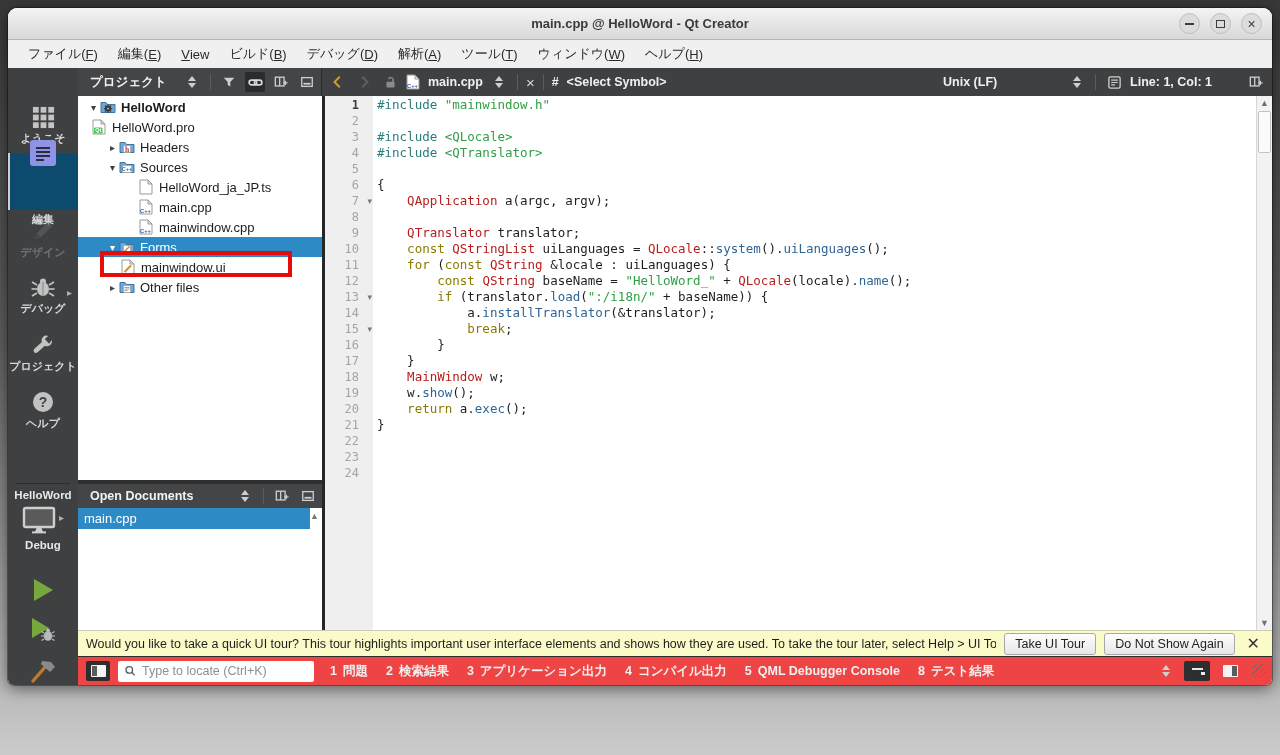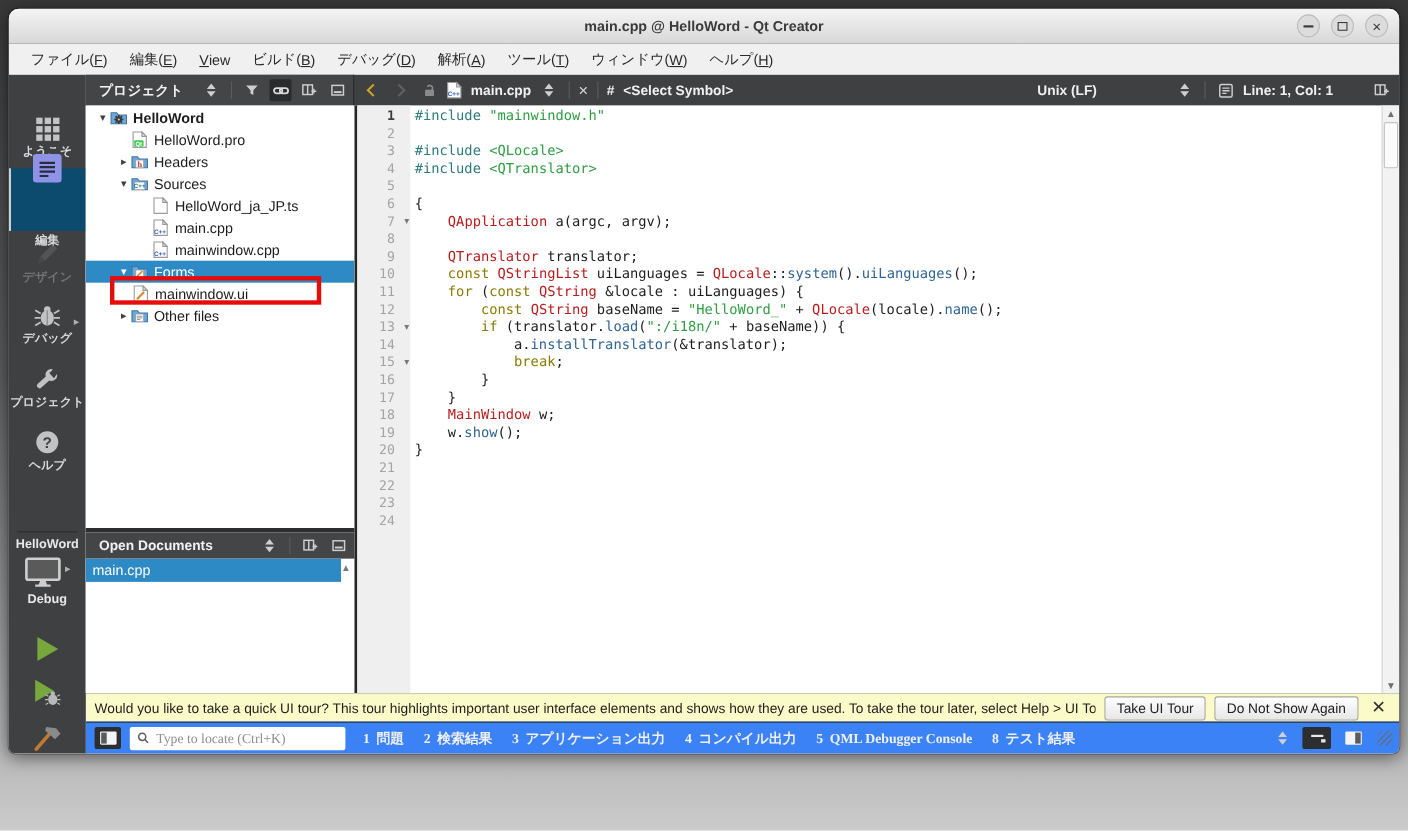--- a/index.html
+++ b/index.html
@@ -100,21 +100,21 @@
   .ed-scroll { width:16px; flex:0 0 16px; background:#f2f2f2; border-left:1px solid #d6d6d6; position:relative; }
   .ed-scroll .sa-up { position:absolute; top:2px; left:0; right:0; text-align:center; font-size:9px; color:#6f6f6f; }
   .ed-scroll .sa-dn { position:absolute; bottom:2px; left:0; right:0; text-align:center; font-size:9px; color:#6f6f6f; }
   .ed-thumb { position:absolute; left:1px; right:1px; top:15px; height:42px; background:#fbfbfb; border:1px solid #c2c2c2; border-radius:2px; }
   
   .infobar { height:26px; flex:0 0 26px; background:#fbfbc9; border-top:1px solid #cdcdb0; display:flex; align-items:center; padding:0 8px; gap:8px; }
   .infobar .msg { flex:1; font-size:12.5px; color:#1e1e1e; white-space:nowrap; overflow:hidden; }
   .ib-btn { height:22px; padding:0 10px; font-size:12.5px; color:#222; background:linear-gradient(#fefefe,#e7e7e7); border:1px solid #a8a8a8; border-radius:3px; display:flex; align-items:center; white-space:nowrap; }
   .ib-close { font-size:16px; color:#333; padding:0 4px; line-height:1; }
   
-  .statusbar { height:29px; flex:0 0 29px; background:#3b82f6; border-top:1px solid #2c2c2c; display:flex; align-items:center; padding:0 6px 0 8px; gap:8px;font-family:Liberation Serif, serif; }
+  .statusbar { height:29px; flex:0 0 29px; background:#ef4444; border-top:1px solid #2c2c2c; display:flex; align-items:center; padding:0 6px 0 8px; gap:8px; }
   .sb-toggle { width:24px; height:20px; background:#2c2e2f; border-radius:2px; display:flex; align-items:center; justify-content:center; }
   .panel-glyph { width:15px; height:12px; background:#f4f4f4; border-radius:1px; position:relative; }
   .panel-glyph::before { content:""; position:absolute; top:1px; bottom:1px; width:5px; background:#5b5b5b; }
   .panel-glyph.left::before { left:1px; }
   .panel-glyph.right::before { right:1px; }
   .locator { width:196px; height:21px; background:#fff; border-radius:2px; display:flex; align-items:center; padding:0 6px; gap:5px; }
   .locator .ph { font-size:12.5px; color:#8f8f8f; white-space:nowrap; overflow:hidden; }
   .panes { display:flex; align-items:center; gap:18px; margin-left:8px; flex:1; }
   .pane-btn { display:flex; align-items:center; gap:6px; font-size:12.5px; font-weight:600; color:#f0f0f0; white-space:nowrap; }
   .sb-right { display:flex; align-items:center; gap:8px; }
@@ -402,21 +402,21 @@
                       <line x1="3.8" y1="9.6" x2="12.2" y2="9.6"></line>
                       <line x1="5" y1="6.6" x2="11" y2="12.6"></line>
                       <line x1="11" y1="6.6" x2="5" y2="12.6"></line>
                     </g>
                     <circle cx="8" cy="9.6" r="2" fill="#3c3c3c"></circle>
                     <circle cx="8" cy="9.6" r="0.9" fill="#bcd4ea"></circle>
                   </svg>
                 </span>
                 <span>HelloWord</span>
               </div>
-              <div class="tree-row" style="padding-left: 28px;">
+              <div class="tree-row" style="">
                 <span class="arrow"></span>
                 <span class="ticon">
                   <svg width="14" height="16" viewBox="0 0 14 16">
                     <path d="M1 1h8l4 4v10H1z" fill="#fff" stroke="#9a9a9a"></path>
                     <path d="M9 1l4 4H9z" fill="#e4e4e4" stroke="#9a9a9a"></path>
                     <rect x="2" y="8.5" width="8.5" height="6" rx="1" fill="#41cd52"></rect>
                     <text x="6.2" y="13.3" font-size="5.4" font-weight="bold" text-anchor="middle" fill="#fff" font-family="Liberation Sans,sans-serif">Qt</text>
                   </svg>
                 </span>
                 <span>HelloWord.pro</span>
@@ -588,20 +588,21 @@
               <div class="code-line"><span class="tok-pl">    </span><span class="tok-kw">const</span><span class="tok-pl"> </span><span class="tok-typ">QStringList</span><span class="tok-pl"> uiLanguages = </span><span class="tok-typ">QLocale</span><span class="tok-pl">::</span><span class="tok-fn">system</span><span class="tok-pl">().</span><span class="tok-fn">uiLanguages</span><span class="tok-pl">();</span></div>
               <div class="code-line"><span class="tok-pl">    </span><span class="tok-kw">for</span><span class="tok-pl"> (</span><span class="tok-kw">const</span><span class="tok-pl"> </span><span class="tok-typ">QString</span><span class="tok-pl"> &amp;locale : uiLanguages) {</span></div>
               <div class="code-line"><span class="tok-pl">        </span><span class="tok-kw">const</span><span class="tok-pl"> </span><span class="tok-typ">QString</span><span class="tok-pl"> baseName = </span><span class="tok-str">"HelloWord_"</span><span class="tok-pl"> + </span><span class="tok-typ">QLocale</span><span class="tok-pl">(locale).</span><span class="tok-fn">name</span><span class="tok-pl">();</span></div>
               <div class="code-line"><span class="tok-pl">        </span><span class="tok-kw">if</span><span class="tok-pl"> (translator.</span><span class="tok-fn">load</span><span class="tok-pl">(</span><span class="tok-str">":/i18n/"</span><span class="tok-pl"> + baseName)) {</span></div>
               <div class="code-line"><span class="tok-pl">            a.</span><span class="tok-fn">installTranslator</span><span class="tok-pl">(&amp;translator);</span></div>
               <div class="code-line"><span class="tok-pl">            </span><span class="tok-kw">break</span><span class="tok-pl">;</span></div>
               <div class="code-line"><span class="tok-pl">        }</span></div>
               <div class="code-line"><span class="tok-pl">    }</span></div>
               <div class="code-line"><span class="tok-pl">    </span><span class="tok-typ">MainWindow</span><span class="tok-pl"> w;</span></div>
               <div class="code-line"><span class="tok-pl">    w.</span><span class="tok-fn">show</span><span class="tok-pl">();</span></div>
+              <div class="code-line"><span class="tok-pl">    </span><span class="tok-kw">return</span><span class="tok-pl"> a.</span><span class="tok-fn">exec</span><span class="tok-pl">();</span></div>
               <div class="code-line"><span class="tok-pl">}</span></div>
               <div class="code-line"></div>
             </div>
           <div class="ed-scroll">
             <span class="sa-up">▲</span>
             <span class="ed-thumb"></span>
             <span class="sa-dn">▼</span>
           </div>
         </div>
       </div>

